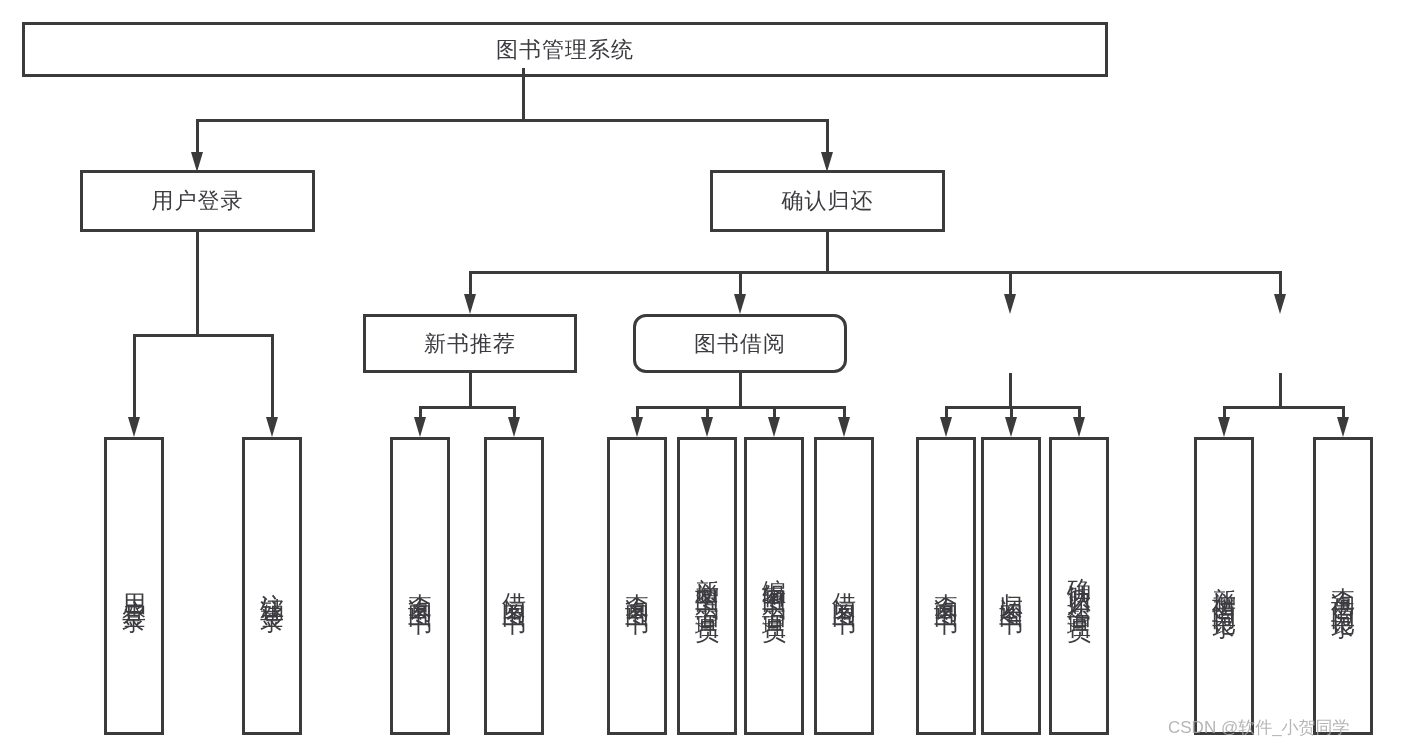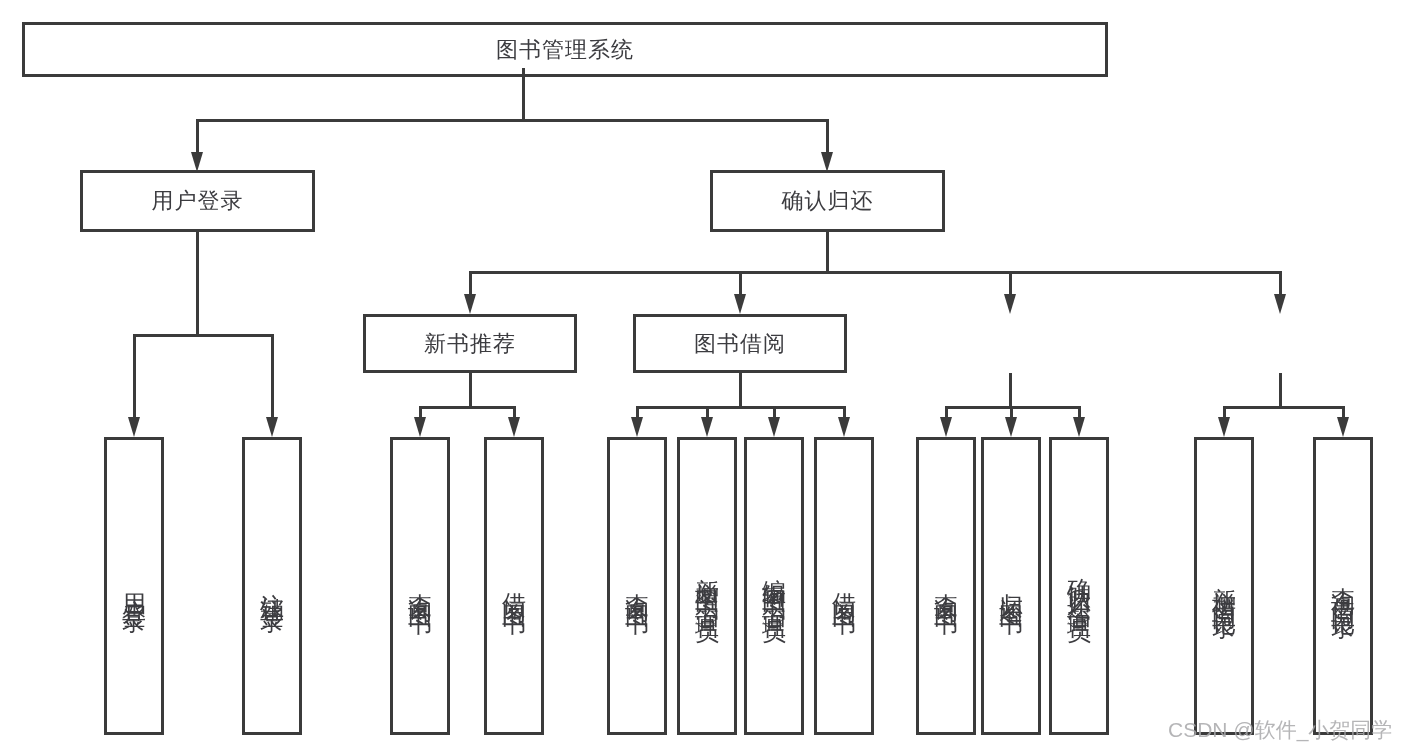--- a/index.html
+++ b/index.html
@@ -41,21 +41,21 @@
   .ah {
     position: absolute; width: 0; height: 0;
     border-left: 6px solid transparent;
     border-right: 6px solid transparent;
     border-top: 20px solid #3b3b3b;
   }
 
   .watermark {
     position: absolute;
     left: 1168px; top: 716px;
-    font-size: 21px;
+    font-size: 17px;
     color: rgba(168,168,170,0.85);
     white-space: nowrap;
     z-index: 5;
   }
 </style>
 </head>
 <body>
 
 <div id="canvas">
 
@@ -91,21 +91,21 @@
   <div class="vl" style="left:738.5px; top:272px; height:24px;"></div>
   <div class="ah" style="left:734px; top:294px;"></div>
   <div class="vl" style="left:1008.5px; top:272px; height:24px;"></div>
   <div class="ah" style="left:1004px; top:294px;"></div>
   <div class="vl" style="left:1278.5px; top:272px; height:24px;"></div>
   <div class="ah" style="left:1274px; top:294px;"></div>
 
   <div class="box hbox" style="left:363px; top:314px; width:214px; height:59px;">
     <span>新书推荐</span>
   </div>
-  <div class="box hbox" style="left:633px; top:314px; width:214px; height:59px;">
+  <div class="box hbox" style="left:633px; top:314px; width:214px; height:59px;border-radius:13px;">
     <span>图书借阅</span>
   </div>
 
   <div class="vl" style="left:468.5px; top:373px; height:34px;"></div>
   <div class="vl" style="left:738.5px; top:373px; height:34px;"></div>
   <div class="vl" style="left:1008.5px; top:373px; height:34px;"></div>
   <div class="vl" style="left:1278.5px; top:373px; height:34px;"></div>
 
   <div class="hl" style="left:418.5px; top:405.5px; width:97px;"></div>
   <div class="hl" style="left:635.5px; top:405.5px; width:210px;"></div>

